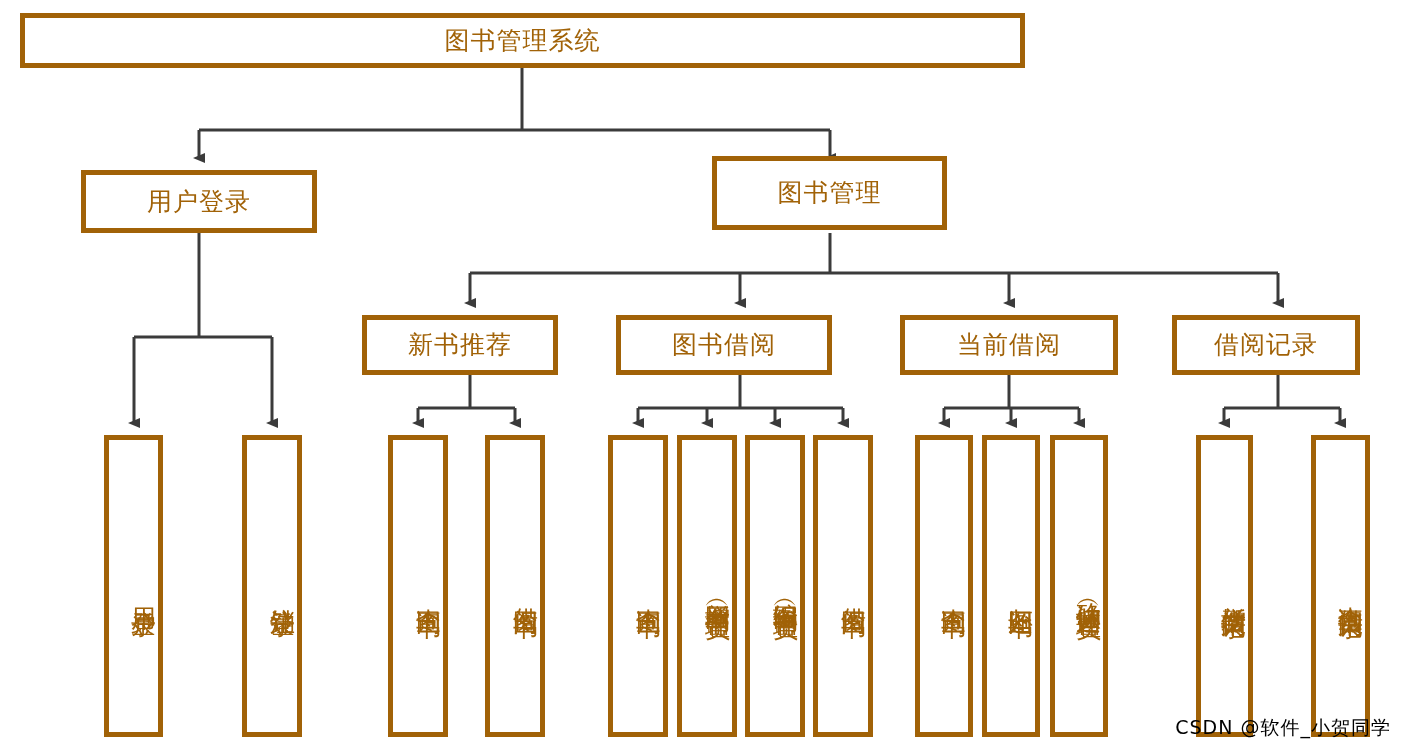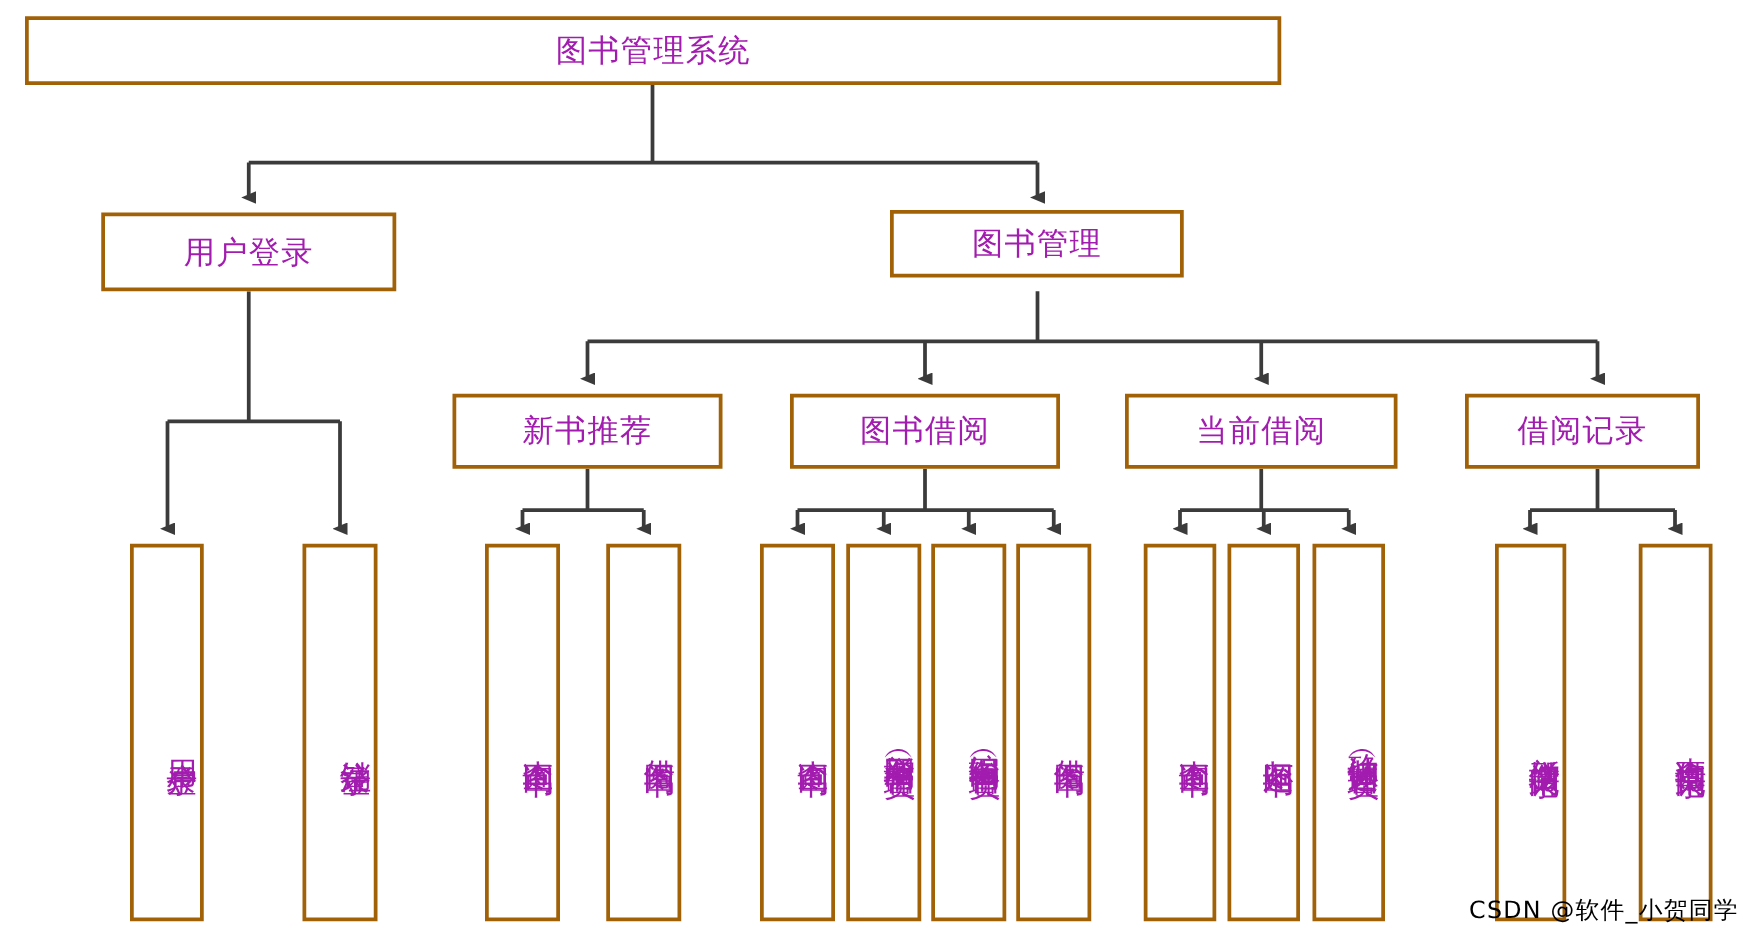--- a/index.html
+++ b/index.html
@@ -25,25 +25,25 @@
     left: 0;
     top: 0;
     width: 1405px;
     height: 747px;
     pointer-events: none;
   }
   .node {
     position: absolute;
     box-sizing: border-box;
     background: #ffffff;
-    border: 3px solid #a16207;
+    border: 5px solid #a16207;
     display: flex;
     align-items: center;
     justify-content: center;
-    color: #a21caf;
+    color: #a16207;
   }
   .node.horizontal {
     font-size: 25px;
     letter-spacing: 1px;
     line-height: 1.1;
   }
   .node.vertical {
     writing-mode: vertical-rl;
     text-orientation: upright;
     font-size: 25px;
@@ -129,28 +129,28 @@
     </g>
   </svg>
 
   <div class="node horizontal" style="left:20px; top:13px; width:1005px; height:55px;">
     <span class="node-label">图书管理系统</span>
   </div>
 
   <div class="node horizontal" style="left:81px; top:170px; width:236px; height:63px;">
     <span class="node-label">用户登录</span>
   </div>
-  <div class="node horizontal" style="left:712px; top:168px; width:235px; height:54px;">
+  <div class="node horizontal" style="left:712px; top:156px; width:235px; height:74px;">
     <span class="node-label">图书管理</span>
   </div>
 
-  <div class="node horizontal" style="left:362px; top:315px; width:216px; height:60px;text-align:center;">
+  <div class="node horizontal" style="left:362px; top:315px; width:196px; height:60px;text-align:center;">
     <span class="node-label">新书推荐</span>
   </div>
-  <div class="node horizontal" style="left:632px; top:315px; width:216px; height:60px;">
+  <div class="node horizontal" style="left:616px; top:315px; width:216px; height:60px;">
     <span class="node-label">图书借阅</span>
   </div>
   <div class="node horizontal" style="left:900px; top:315px; width:218px; height:60px;">
     <span class="node-label">当前借阅</span>
   </div>
   <div class="node horizontal" style="left:1172px; top:315px; width:188px; height:60px;">
     <span class="node-label">借阅记录</span>
   </div>
 
   <div class="node vertical" style="left:104px; top:435px; width:59px; height:302px;">

